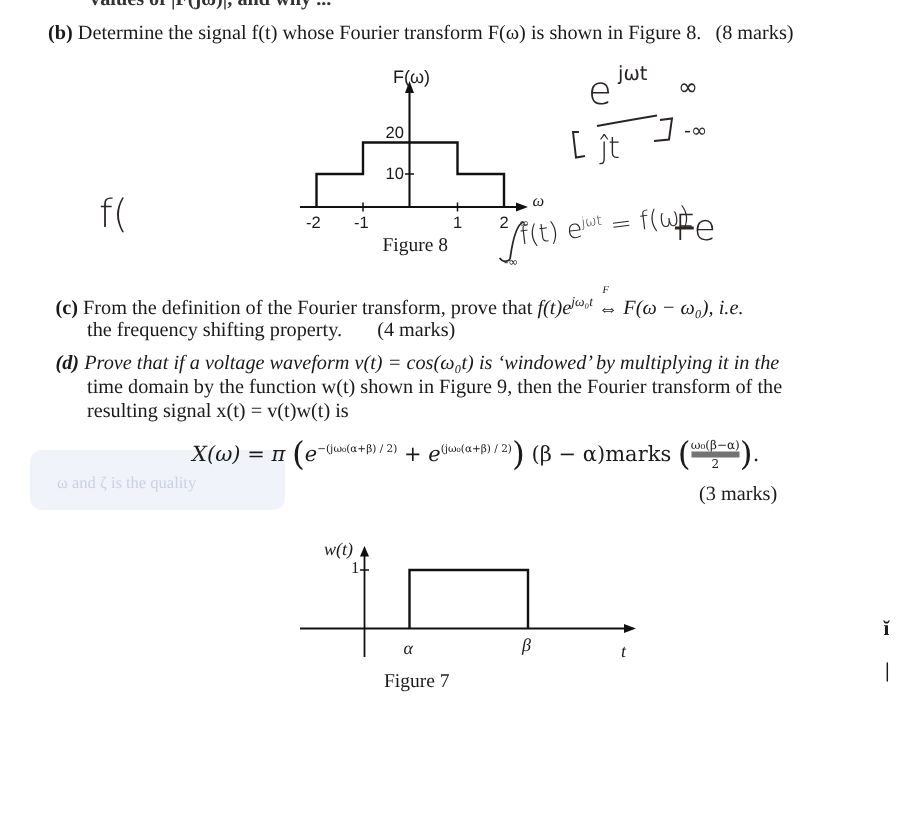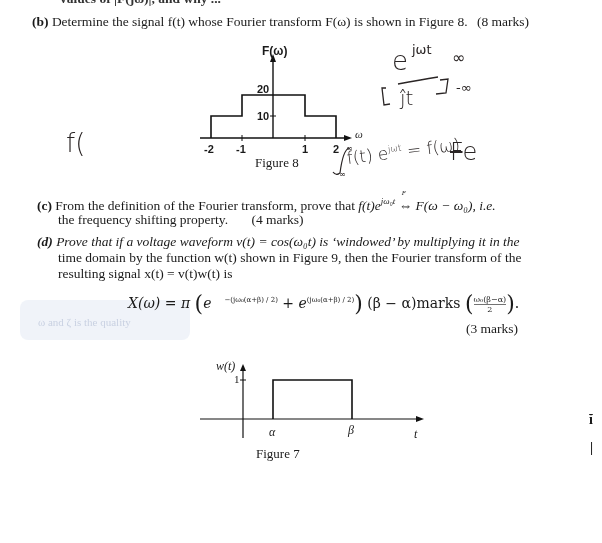--- a/index.html
+++ b/index.html
@@ -5,21 +5,21 @@
   html, body { margin:0; padding:0; }
   body { width:602px; height:543px; background:#ffffff; position:relative; overflow:hidden;
          font-family:"Liberation Serif", serif; color:#1a1a1a; }
   .abs { position:absolute; white-space:nowrap; }
   .q { font-size:13.5px; }
   .b { font-weight:bold; }
   .it { font-style:italic; }
   .hand { font-family:"DejaVu Sans", sans-serif; color:#2a2525; }
   .smear { position:absolute; background:#e9eef7; border-radius:8px; opacity:0.7; }
   svg { position:absolute; left:0; top:0; }
-  .fig-label { font-family:"Liberation Sans", sans-serif; font-size:11px;font-weight:bold; }
+  .fig-label { font-family:"Liberation Sans", sans-serif; font-size:11px; }
 </style>
 </head>
 <body>
 
 <div class="smear" style="left:20px;top:300px;width:170px;height:40px;"></div>
 <div class="abs" style="left:38px;top:316px;font-size:11px;color:#c9d1e2;">ω and ζ is the quality</div>
 
 <div class="abs q b" style="left:60px;top:-9px;color:#333;">values of |F(jω)|, and why ...</div>
 
 <div class="abs q" style="left:32px;top:14px;">
@@ -98,25 +98,25 @@
 
 <div class="abs q" style="left:37px;top:234px;font-style:italic;">
   <span class="b">(d)</span>
   <span>Prove that if a voltage waveform v(t) = cos(ω₀t) is ‘windowed’ by multiplying it in the</span>
 </div>
 <div class="abs q" style="left:58px;top:250px;">time domain by the function w(t) shown in Figure 9, then the Fourier transform of the</div>
 <div class="abs q" style="left:58px;top:266px;">resulting signal x(t) = v(t)w(t) is</div>
 
 <div class="abs" style="left:128px;top:291px;font-size:14px;font-family:'DejaVu Serif',serif;">
   <span class="it">X(ω) = π</span>
-  <span style="font-size:22px;vertical-align:-3px;">(</span><span class="it">e</span><sup style="font-size:7px;margin-left:13px;">−(jω₀(α+β) / 2)</sup>
+  <span style="font-size:22px;vertical-align:-3px;">(</span><span class="it">e</span><sup style="font-size:7px;">−(jω₀(α+β) / 2)</sup>
   <span>+</span>
   <span class="it">e</span><sup style="font-size:7px;">(jω₀(α+β) / 2)</sup><span style="font-size:22px;vertical-align:-3px;">)</span>
   <span>(β − α)marks</span>
-  <span style="font-size:22px;vertical-align:-3px;">(</span><span style="display:inline-block;vertical-align:middle;text-align:center;font-size:8px;line-height:9px;"><span style="display:block;border-bottom:1px solid #737373;">ω₀(β−α)</span><span style="display:block;">2</span></span><span style="font-size:22px;vertical-align:-3px;">)</span><span>.</span>
+  <span style="font-size:22px;vertical-align:-3px;">(</span><span style="display:inline-block;vertical-align:middle;text-align:center;font-size:8px;line-height:9px;"><span style="display:block;border-bottom:4px solid #737373;">ω₀(β−α)</span><span style="display:block;">2</span></span><span style="font-size:22px;vertical-align:-3px;">)</span><span>.</span>
 </div>
 <div class="abs q" style="left:466px;top:321px;">(3 marks)</div>
 
 <div>
   <svg width="602" height="543">
 
     <line x1="200" y1="419" x2="418" y2="419" stroke="#111" stroke-width="1.2"></line>
     <polygon points="424,419 416,416 416,422" fill="#111"></polygon>
 
     <line x1="243" y1="438" x2="243" y2="368" stroke="#111" stroke-width="1.2"></line>

